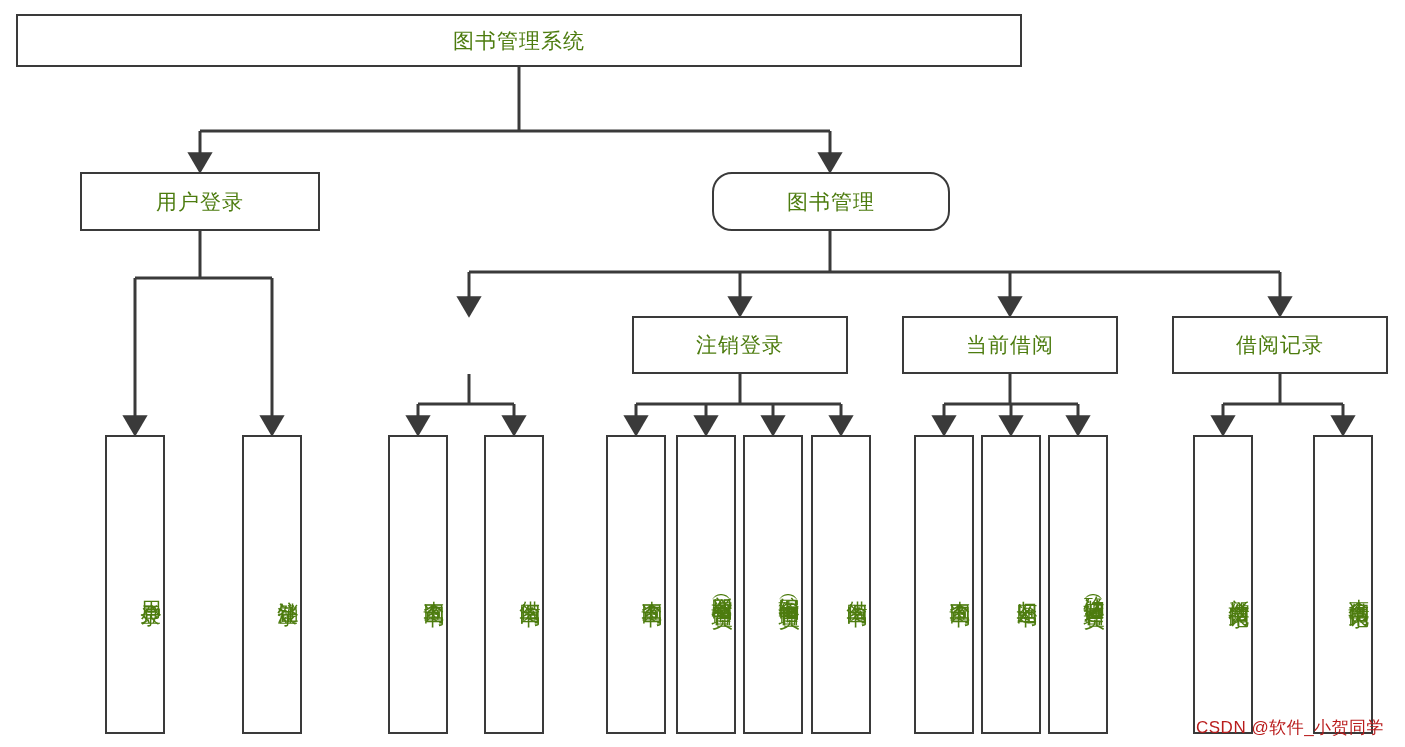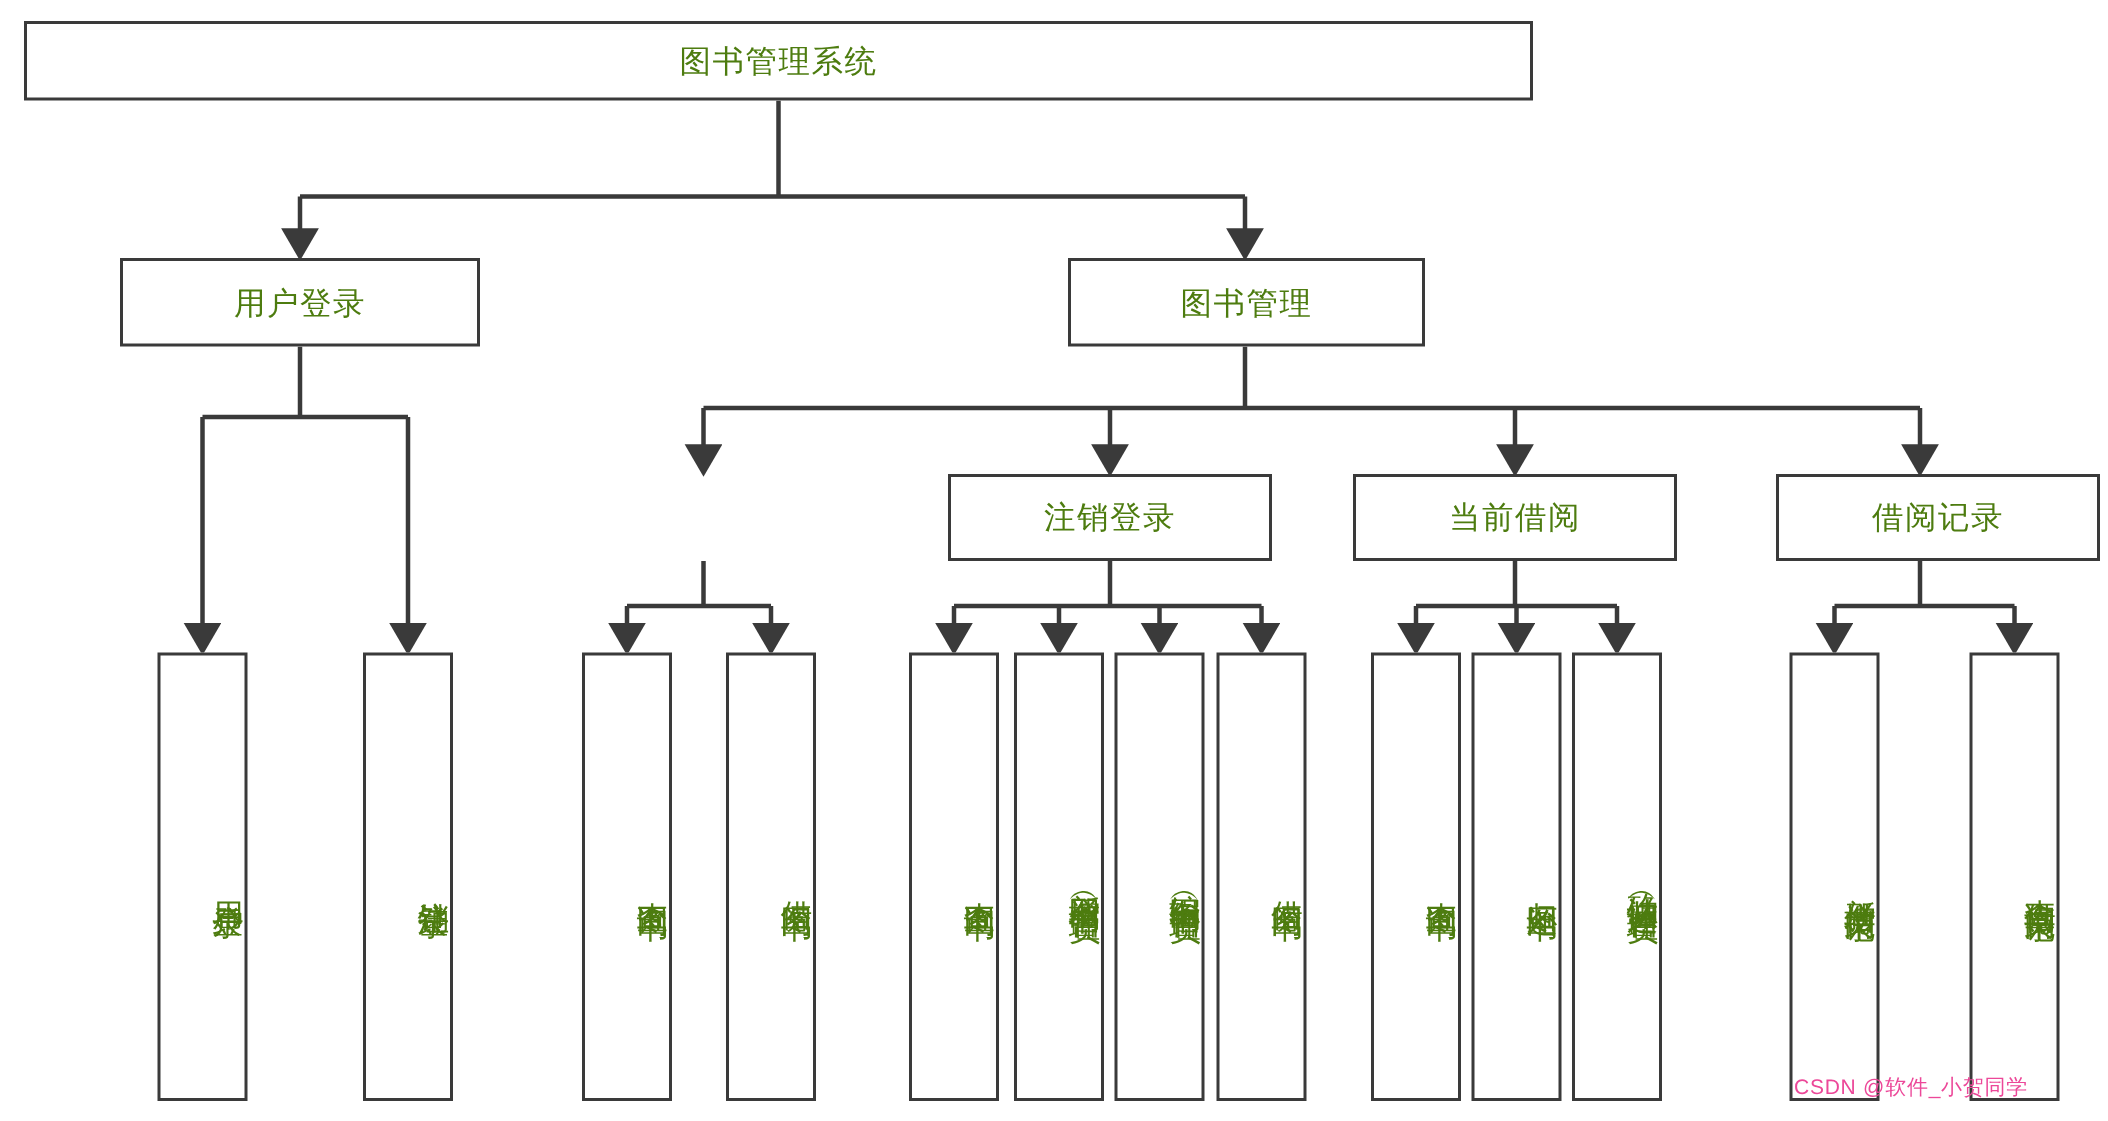--- a/index.html
+++ b/index.html
@@ -48,22 +48,22 @@
     letter-spacing: 2px;
     align-items: flex-start;
     justify-content: center;
     padding-top: 6px;
   }
   .node.vert > span {
     display: block;
   }
   .watermark {
     position: absolute;
-    color: #ec4899;
-    font-size: 14px;
+    color: #b91c1c;
+    font-size: 17px;
     white-space: nowrap;
     z-index: 3;
     letter-spacing: 0.5px;
   }
 </style>
 </head>
 <body>
 
 <div id="canvas">
 
@@ -117,31 +117,31 @@
     </g>
   </svg>
 
   <div class="node horiz" style="left:16px; top:14px; width:1006px; height:53px;">
     <span>图书管理系统</span>
   </div>
 
   <div class="node horiz" style="left:80px; top:172px; width:240px; height:59px;">
     <span>用户登录</span>
   </div>
-  <div class="node horiz" style="left:712px; top:172px; width:238px; height:59px;">
+  <div class="node horiz" style="left:712px; top:172px; width:238px; height:59px;border-radius:20px;">
     <span>图书管理</span>
   </div>
 
   <div class="node horiz" style="left:632px; top:316px; width:216px; height:58px;">
     <span>注销登录</span>
   </div>
   <div class="node horiz" style="left:902px; top:316px; width:216px; height:58px;">
     <span>当前借阅</span>
   </div>
-  <div class="node horiz" style="left:1172px; top:316px; width:216px; height:58px;margin-left:12px;">
+  <div class="node horiz" style="left:1172px; top:316px; width:216px; height:58px;">
     <span>借阅记录</span>
   </div>
 
   <div class="node vert" style="left:105px; top:435px; width:60px; height:299px;">
     <span>用户登录</span>
   </div>
   <div class="node vert" style="left:242px; top:435px; width:60px; height:299px;">
     <span>注销登录</span>
   </div>
 

